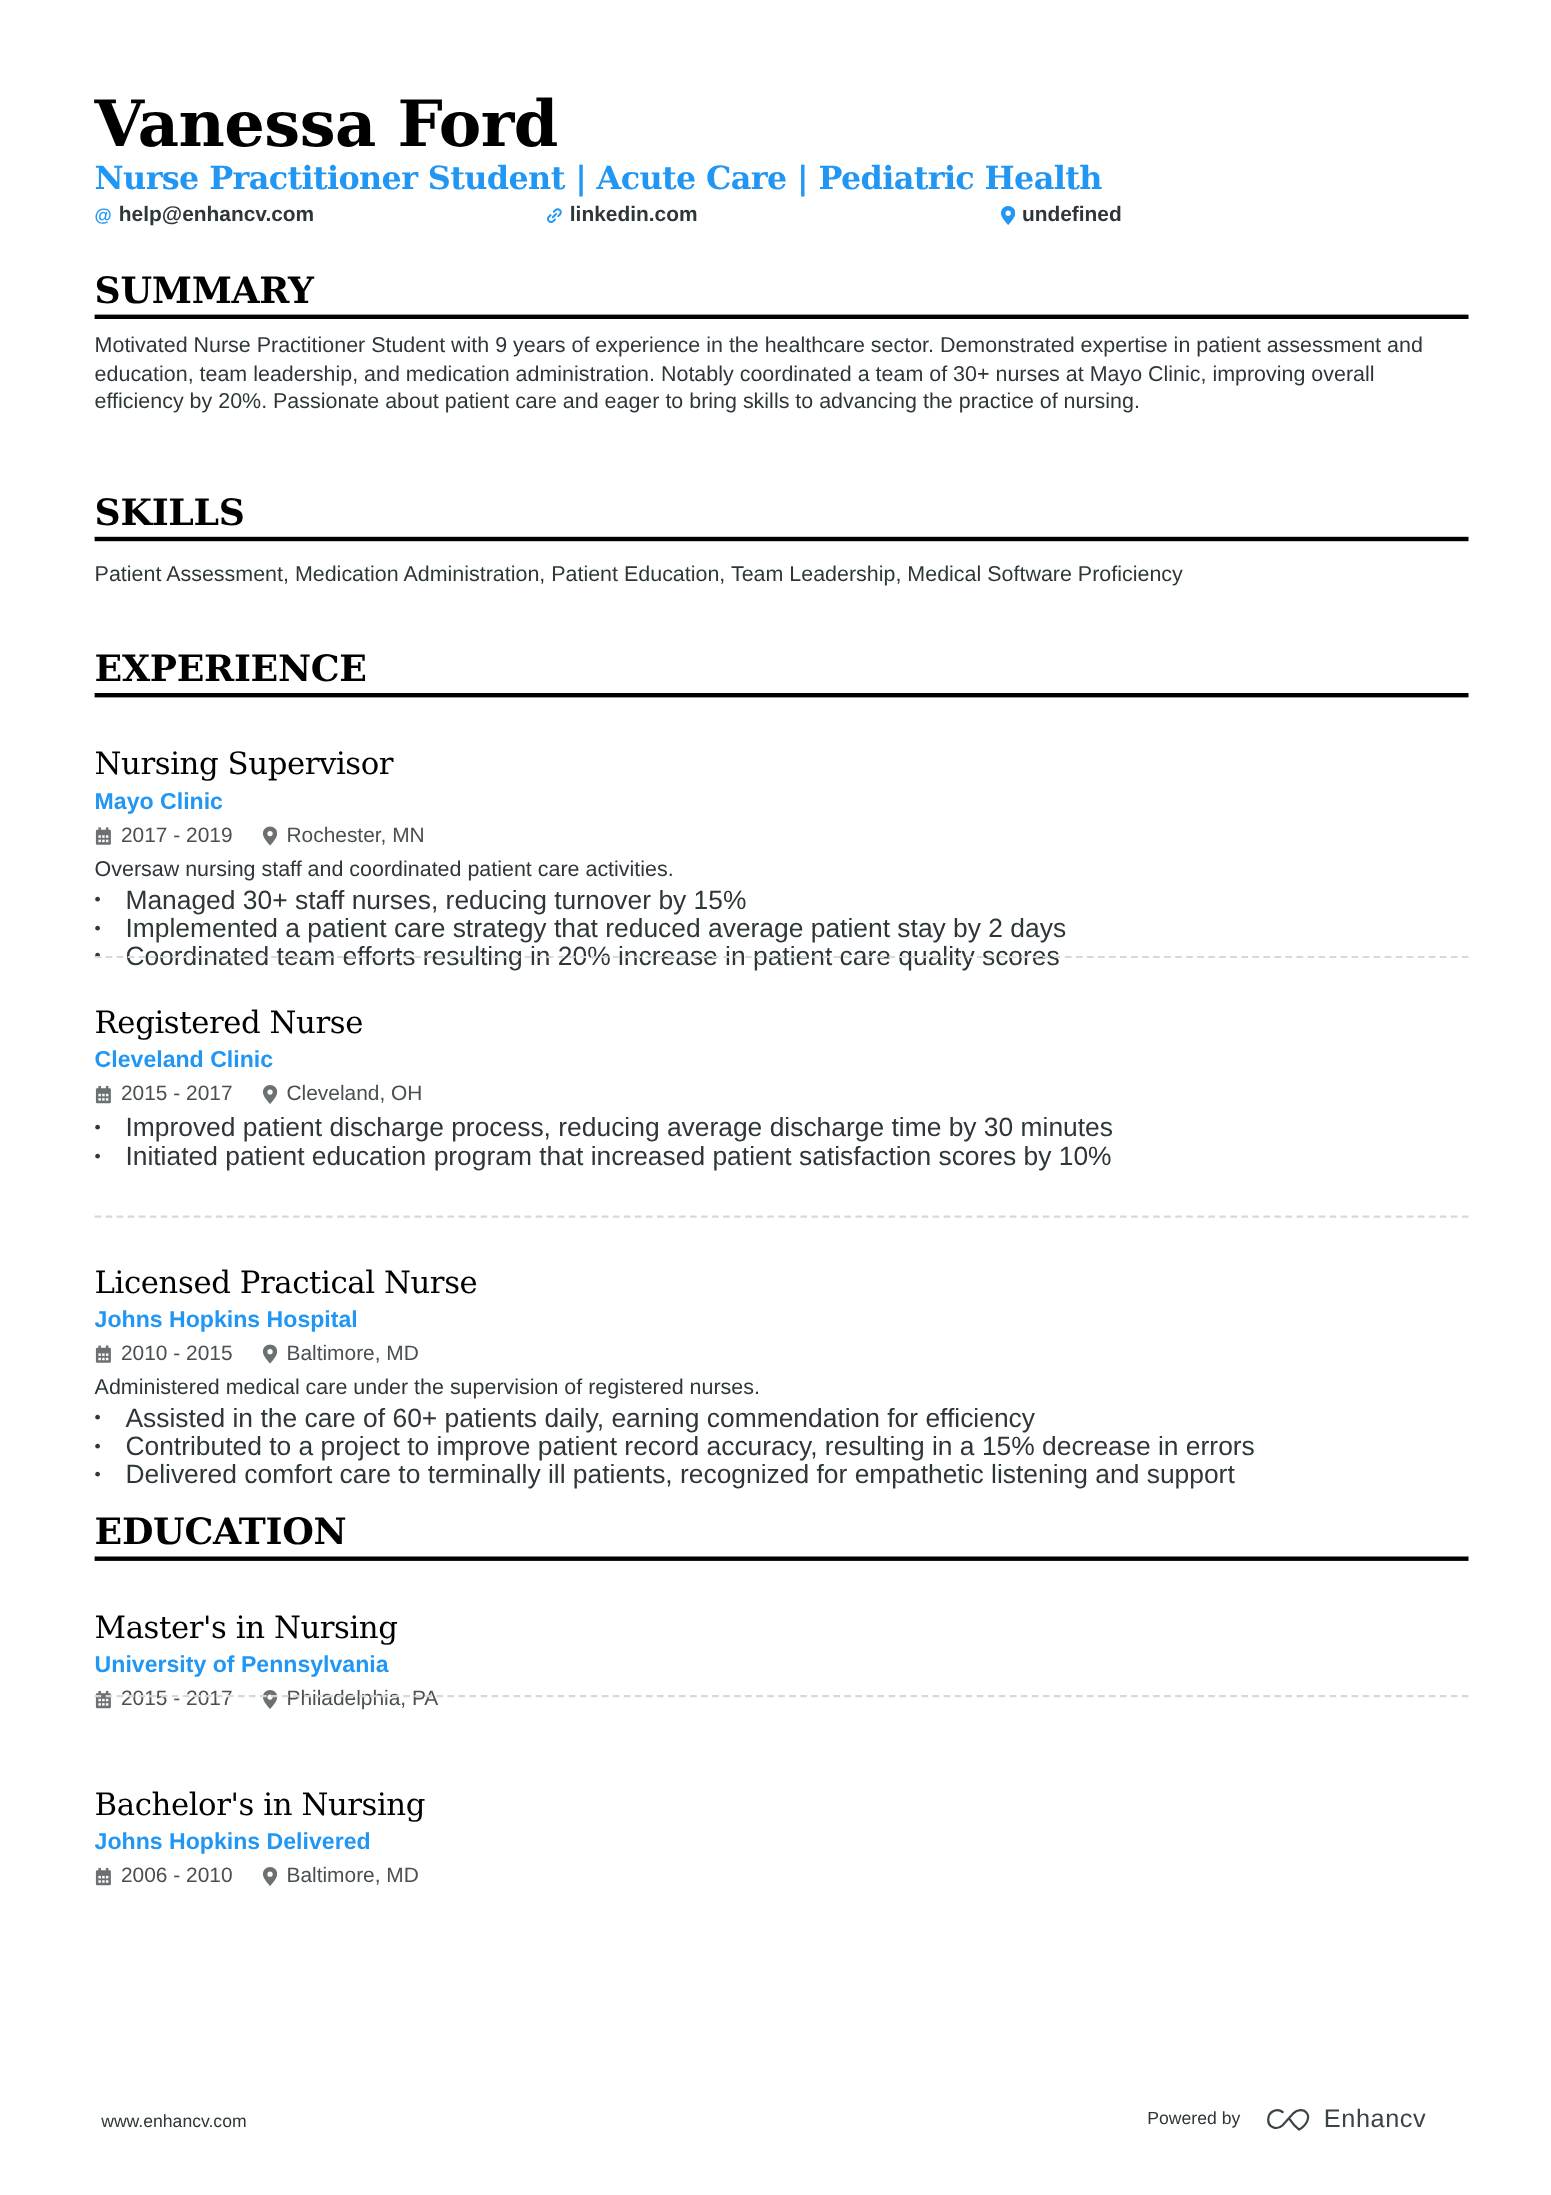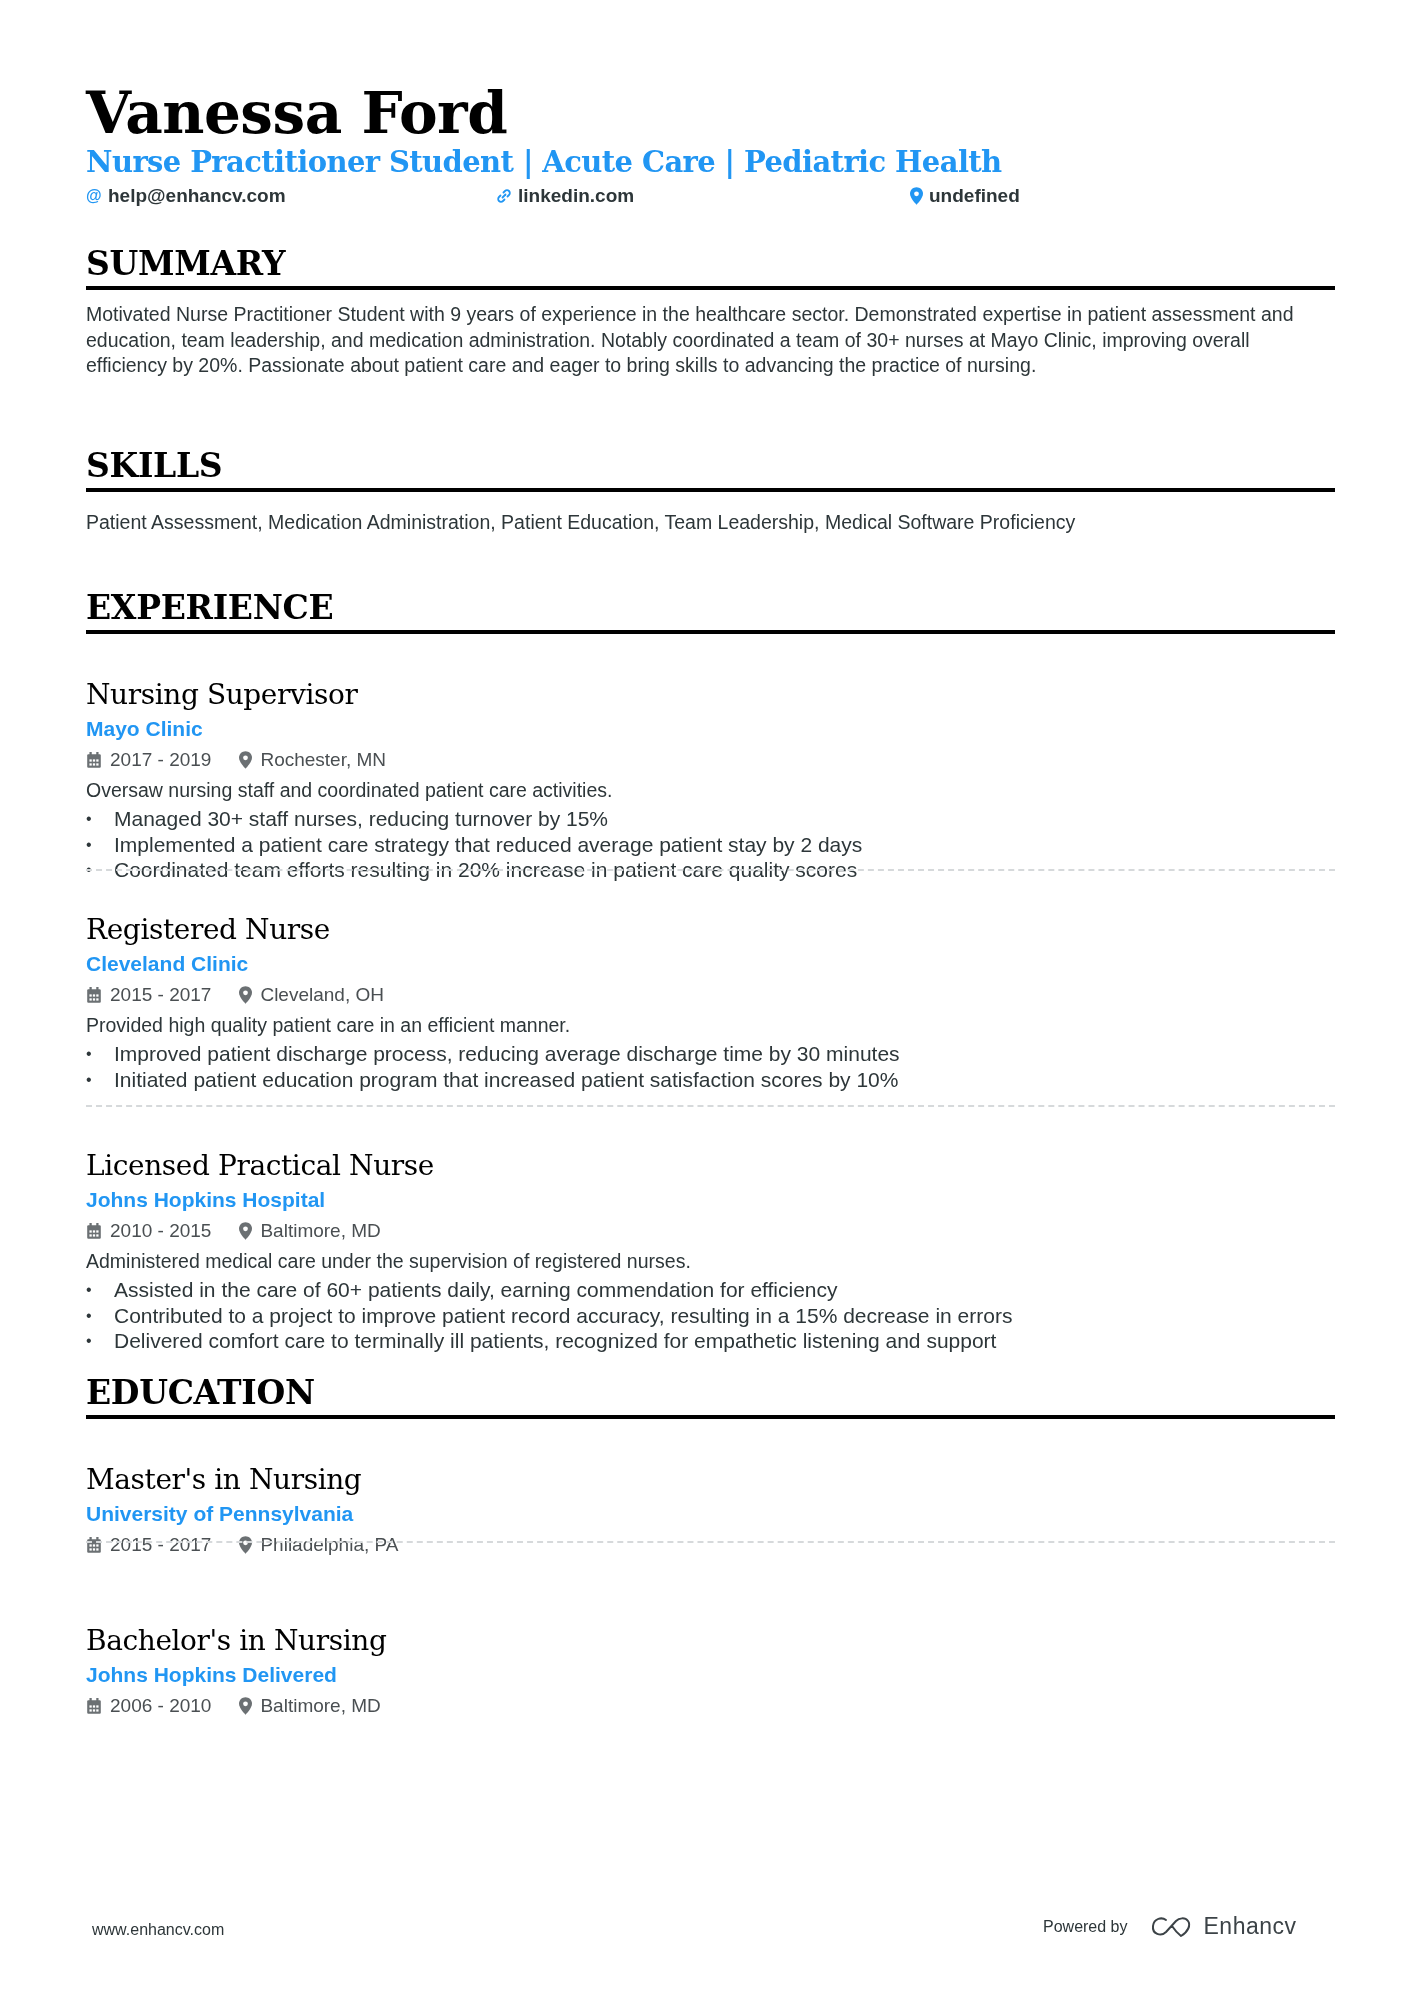--- a/index.html
+++ b/index.html
@@ -14,21 +14,21 @@
   .section-title { position: absolute; left: 0; font-family: "DejaVu Serif", serif; font-weight: bold; font-size: 33px; line-height: 40px; color: #000; letter-spacing: -0.3px; }
   .rule { position: absolute; left: 0; width: 1249px; height: 4px; background: #000; }
   .para { position: absolute; left: 0; width: 1249px; font-size: 19.5px; line-height: 25.6px; color: #2d3639; }
   .entry { position: absolute; left: 0; width: 1249px; }
   .role { font-family: "DejaVu Serif", serif; font-size: 28px; line-height: 36px; color: #000; letter-spacing: -0.4px; margin-top: 32px; }
   .org { font-size: 21px; font-weight: bold; line-height: 30px; color: #2196f3; margin-top: 1px; }
   .meta { display: flex; align-items: center; font-size: 19px; line-height: 30px; color: #4a4f52; margin-top: 1px; }
   .meta .item { display: flex; align-items: center; gap: 8px; margin-right: 28px; }
   .desc { font-size: 19.5px; line-height: 26px; color: #2d3639; margin-top: 2px; }
   .bullets { list-style: none; margin-top: 3px; }
-  .bullets li { position: relative; padding-left: 28px; font-size: 21px; line-height: 25.6px; color: #2d3639; }
+  .bullets li { position: relative; padding-left: 28px; font-size: 24px; line-height: 25.6px; color: #2d3639; }
   .bullets li::before { content: "•"; position: absolute; left: 0; top: 0; color: #2d3639; font-size: 16px; }
   .dash { position: absolute; left: 0; width: 1249px; height: 0; border-top: 2px dashed #d6d9db; }
   .footer-left { position: absolute; left: 92px; top: 1921px; font-size: 16px; color: #2d3639; }
   .footer-right { position: absolute; left: 1043px; top: 1913px; display: flex; align-items: center; gap: 22px; }
   .powered { font-size: 16px; color: #2d3639; }
   .brand { display: flex; align-items: center; gap: 8px; font-size: 23px; color: #3c4347; letter-spacing: 0.5px; }
 </style>
 </head>
 <body>
 
@@ -132,21 +132,20 @@
           <span>2015 - 2017</span>
         </span>
       <span class="item">
           <svg width="13" height="18" viewBox="0 0 12 16">
             <path d="M6 0 C2.7 0 0 2.6 0 5.9 C0 10 6 16 6 16 C6 16 12 10 12 5.9 C12 2.6 9.3 0 6 0 Z" fill="#6b7073"></path>
             <circle cx="6" cy="6" r="2.2" fill="#fff"></circle>
           </svg>
           <span>Cleveland, OH</span>
         </span>
     </div>
-    <div class="desc">Provided high quality patient care in an efficient manner.</div>
     <ul class="bullets">
       <li>Improved patient discharge process, reducing average discharge time by 30 minutes</li>
       <li>Initiated patient education program that increased patient satisfaction scores by 10%</li>
     </ul>
   </div>
   <div class="dash" style="top:1105px;"></div>
 
   <div class="entry" style="top:1116px;">
     <div class="role">Licensed Practical Nurse</div>
     <div class="org">Johns Hopkins Hospital</div>

